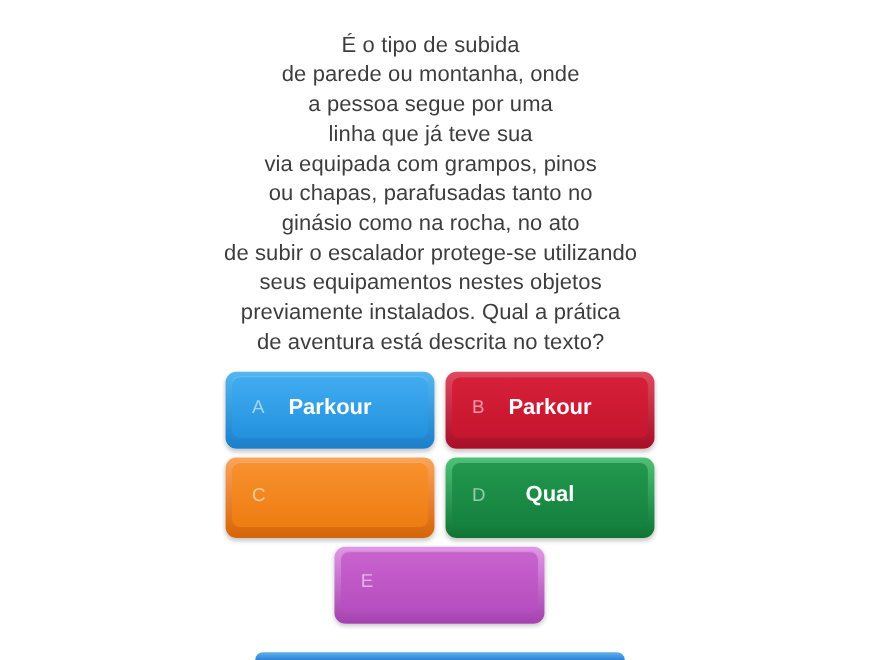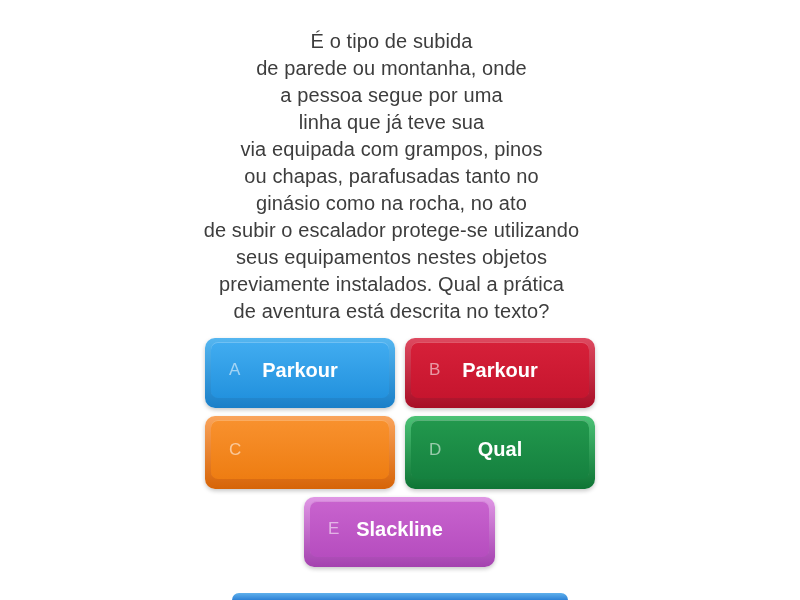--- a/index.html
+++ b/index.html
@@ -119,20 +119,19 @@
 
     <div class="answer-btn btn-d" style="background: linear-gradient(rgb(76, 194, 118), rgb(14, 116, 52));">
       <div class="face" style="background: linear-gradient(rgb(34, 152, 77), rgb(21, 129, 63));"></div>
       <span class="letter">D</span>
       <span class="label">Qual</span>
     </div>
 
     <div class="answer-btn btn-e" style="background: linear-gradient(rgb(224, 152, 229), rgb(164, 65, 175));">
       <div class="face" style="background: linear-gradient(rgb(200, 99, 206), rgb(182, 77, 191));"></div>
       <span class="letter">E</span>
-      <span class="label">Slackline</span>
     </div>
 
   </div>
 
   <div class="peek-bar" style="background: linear-gradient(rgb(95, 176, 236), rgb(46, 130, 214));"></div>
 
 </div>
 
 </body></html>

